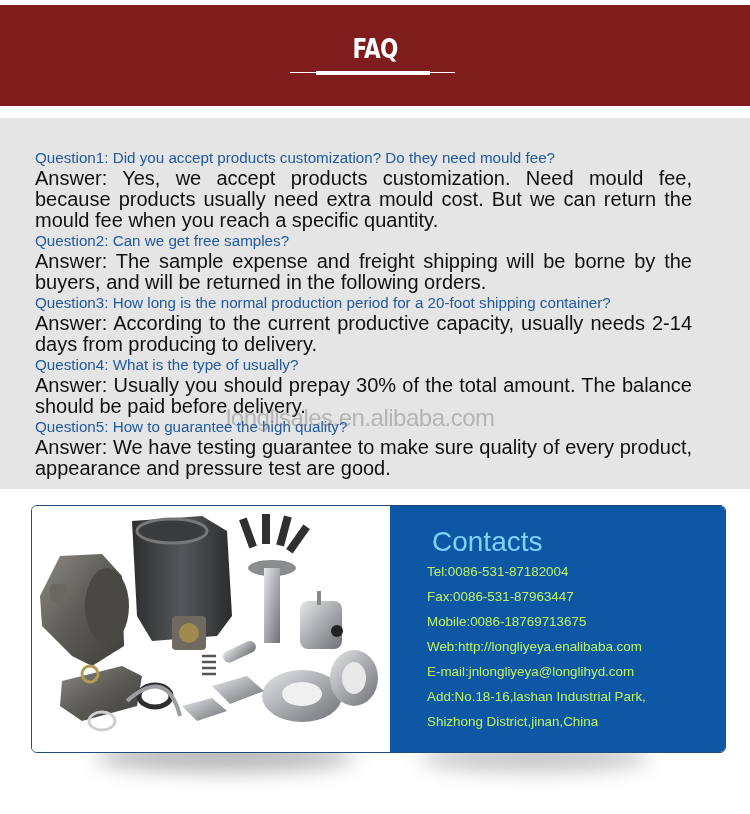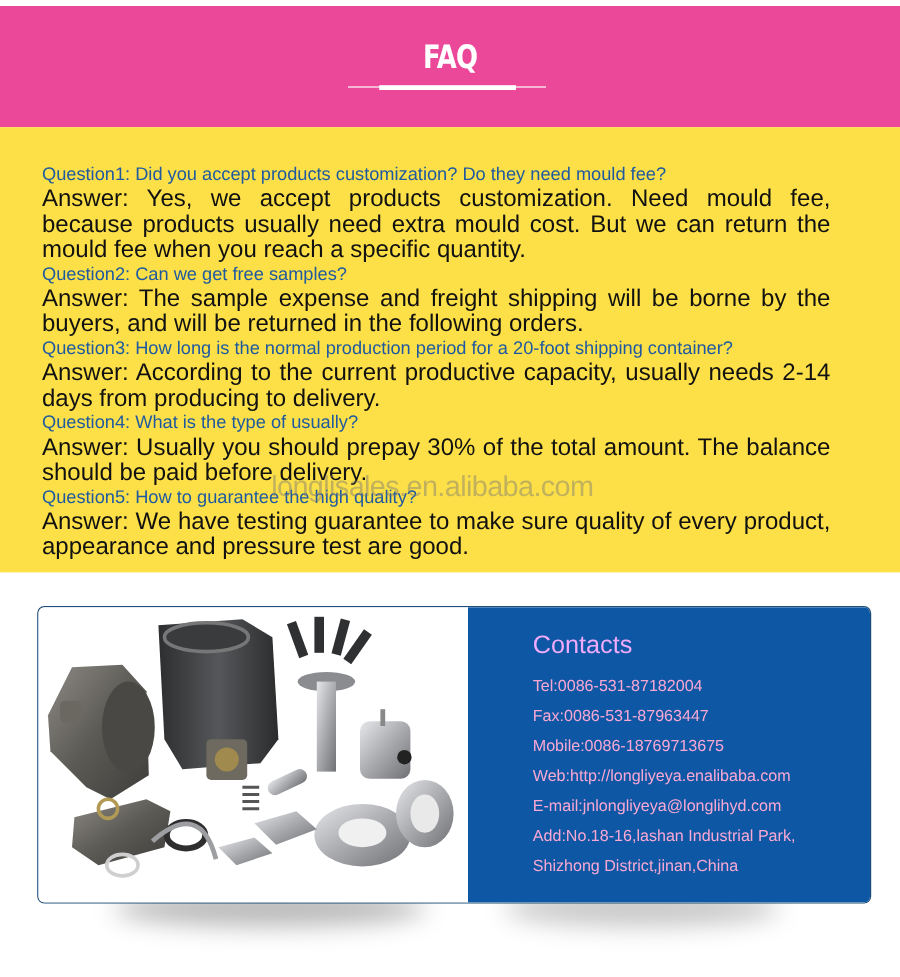--- a/index.html
+++ b/index.html
@@ -3,37 +3,37 @@
 <meta charset="utf-8">
 <style>
   * { box-sizing: border-box; margin: 0; padding: 0; }
   html, body { width: 750px; height: 814px; background: #ffffff; overflow: hidden; }
   body { font-family: "Liberation Sans", sans-serif; position: relative; }
 
   .top-strip { position: absolute; left: 0; top: 0; width: 750px; height: 5px; background: #ffffff; }
 
   .faq-header {
     position: absolute; left: 0; top: 5px; width: 750px; height: 101px;
-    background: #ec4899;
+    background: #7f1d1d;
   }
   .faq-title {
     position: absolute; left: 0; top: 28px; width: 750px; text-align: center;
     color: #ffffff; font-family: "DejaVu Sans", sans-serif; font-weight: bold;
     font-size: 27px; letter-spacing: -1px; transform: scaleX(0.8);
   }
   .faq-line-thin {
     position: absolute; left: 290px; top: 67px; width: 165px; height: 1px; background: #ffffff;
   }
   .faq-line-thick {
     position: absolute; left: 316px; top: 66px; width: 114px; height: 4px; background: #ffffff;
   }
 
   .faq-body {
-    position: absolute; left: 0; top: 106px; width: 750px; height: 371px;
-    background: #fde047;
+    position: absolute; left: 0; top: 118px; width: 750px; height: 371px;
+    background: #e5e5e5;
   }
   .faq-list { position: absolute; left: 35px; top: 30px; width: 657px; }
   .question {
     color: #1f5aa0; font-size: 15.2px; line-height: 20px; height: 20px; white-space: nowrap;
   }
   .answer {
     color: #111111; font-size: 20px; line-height: 21px; text-align: justify;
     text-align-last: left;
   }
   .watermark {
@@ -53,24 +53,24 @@
     position: absolute; left: 31px; top: 505px; width: 695px; height: 248px;
     border: 1.5px solid #1d4d78; border-radius: 6px; background: #ffffff; overflow: hidden;
   }
   .product-image {
     position: absolute; left: 0; top: 0; width: 358px; height: 100%; background: #ffffff;
   }
   .contact-panel {
     position: absolute; left: 358px; top: 0; right: 0; bottom: 0; background: #0d57a4;
   }
   .contacts-title {
-    position: absolute; left: 42px; top: 20px; color: #f0abfc; font-size: 21px; margin-left: 12px;
+    position: absolute; left: 42px; top: 20px; color: #7dd3fc; font-size: 28px;
   }
   .contact-line {
-    position: absolute; left: 54px; color: #f9a8d4; font-size: 13.4px; white-space: nowrap;
+    position: absolute; left: 37px; color: #bef264; font-size: 13.4px; white-space: nowrap;
   }
 </style>
 </head>
 <body>
 
 <div class="top-strip"></div>
 
 <div class="faq-header">
   <div class="faq-title">FAQ</div>
   <div class="faq-line-thin"></div>

